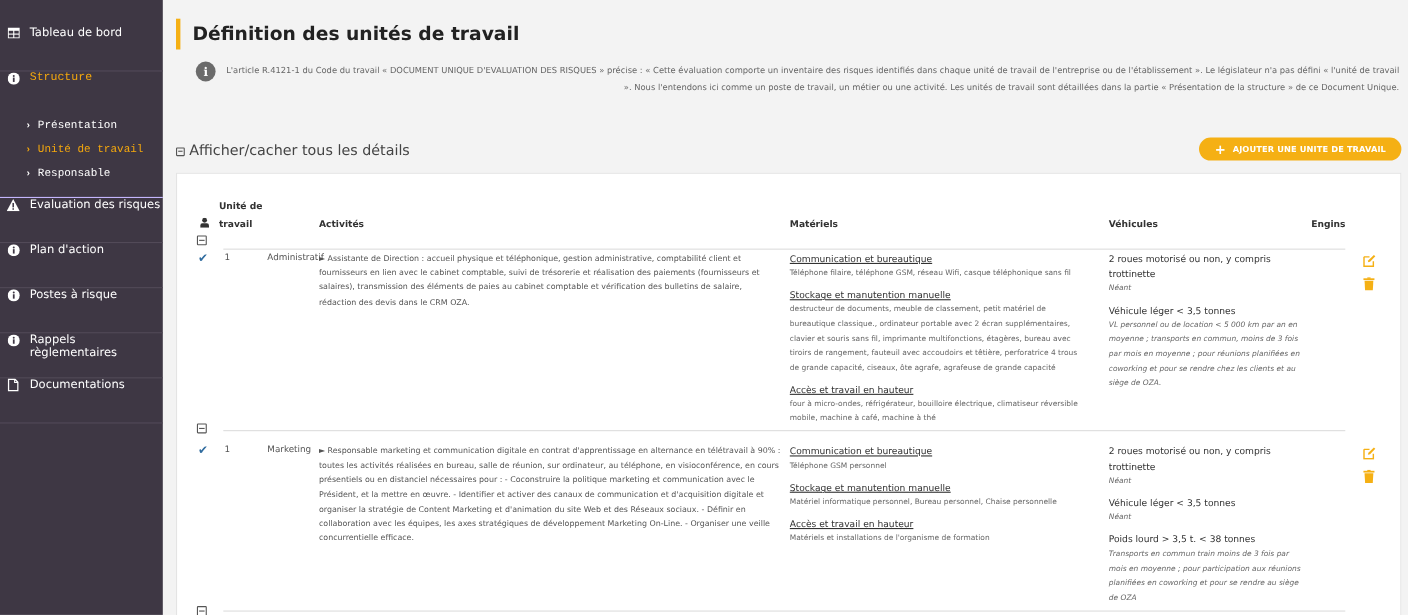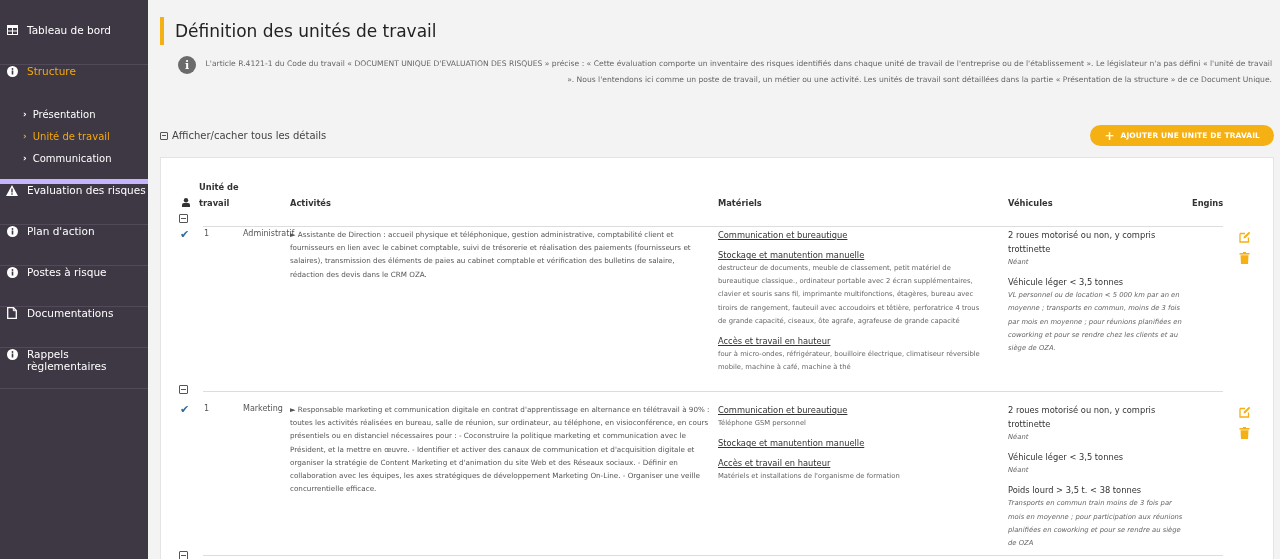--- a/index.html
+++ b/index.html
@@ -4,35 +4,35 @@
 <style>
   * { box-sizing: border-box; margin: 0; padding: 0; }
   html, body { width: 1280px; height: 559px; overflow: hidden; }
   body { font-family: "DejaVu Sans", "Liberation Sans", sans-serif; background: #f3f3f3; color: #333; position: relative; }
 
   
   .sidebar { position: absolute; left: 0; top: 0; width: 148px; height: 559px; background: #3e3744; }
   .nav-item { display: flex; align-items: flex-start; height: 41px; padding-left: 6px; border-bottom: 1px solid #524a58; color: #fff; font-size: 10.5px; cursor: pointer; }
   .nav-item .ic { width: 12px; height: 12px; margin-right: 9px; display: inline-flex; align-items: center; justify-content: center; flex-shrink: 0; }
   .nav-item.active { color: #f5a80d; border-bottom: none; height: 38px; }
-  .nav-group { border-bottom: 5px solid #c4b5fd; padding-bottom: 10px; }
+  .nav-group { border-bottom: 1px solid #c4b5fd; padding-bottom: 10px; font-family: Liberation Mono, monospace; }
   .sub-item { display: flex; align-items: center; height: 22px; padding-left: 23px; color: #fff; font-size: 10px; cursor: pointer; }
   .sub-item.active { color: #f5a80d; }
   .sub-item .chev { font-size: 9px; margin-right: 6px; font-weight: bold; }
 
   
   .main { position: absolute; left: 148px; top: 0; right: 0; height: 559px; }
   .title-bar { position: absolute; left: 12px; top: 17px; display: flex; align-items: center; }
   .title-accent { width: 4px; height: 28px; background: #f5b014; margin-right: 11px; }
-  .page-title { font-size: 17px; color: #222; font-weight: 400; }
+  .page-title { font-size: 17px; color: #222; font-weight: 700; }
   .intro { position: absolute; left: 30px; top: 56px; right: 8px; display: flex; }
   .intro .info-ic { width: 18px; height: 18px; border-radius: 50%; background: #6b6b6b; color: #fff; font-size: 11px; font-weight: bold; display: flex; align-items: center; justify-content: center; margin-right: 9px; flex-shrink: 0; font-family: "DejaVu Serif", serif; }
   .intro p { font-size: 7.6px; line-height: 16px; color: #666; text-align: right; }
 
-  .toggle-all { position: absolute; left: 12px; top: 130px; display: flex; align-items: center; font-size: 10px; color: #444; cursor: pointer; }
+  .toggle-all { position: absolute; left: 12px; top: 130px; display: flex; align-items: center; font-size: 13px; color: #444; cursor: pointer; }
   .sq-minus { width: 8px; height: 8px; border: 1px solid #555; border-radius: 1px; position: relative; margin-right: 4px; display: inline-block; }
   .sq-minus::after { content: ""; position: absolute; left: 1px; right: 1px; top: 2.5px; height: 1px; background: #555; }
   .add-btn { position: absolute; right: 6px; top: 125px; height: 21px; padding: 0 14px; background: #f5b014; border-radius: 11px; color: #fff; font-size: 7.5px; display: flex; align-items: center; font-weight: bold; letter-spacing: 0.1px; cursor: pointer; }
   .add-btn .plus { font-size: 12px; margin-right: 6px; font-weight: bold; }
 
   .card { position: absolute; left: 12px; top: 157px; right: 6px; bottom: -5px; background: #fff; border: 1px solid #e4e4e4; }
 
   .thead { position: absolute; left: 0; top: 16px; right: 0; height: 48px; }
   .th { position: absolute; font-size: 8.3px; font-weight: bold; color: #333; line-height: 16px; }
   .th-line { position: absolute; left: 42px; right: 50px; top: 52px; height: 1px; background: #ddd; }
@@ -81,21 +81,21 @@
     <div class="sub-item">
       <span class="chev">›</span>
       <span>Présentation</span>
     </div>
     <div class="sub-item active">
       <span class="chev">›</span>
       <span>Unité de travail</span>
     </div>
     <div class="sub-item">
       <span class="chev">›</span>
-      <span>Communication</span>
+      <span>Responsable</span>
     </div>
   </div>
   <div class="nav-item">
     <span class="ic">
       <svg width="12" height="11" viewBox="0 0 12 11">
           <path d="M6 0 L12 11 L0 11 Z" fill="#fff"></path>
           <rect x="5.3" y="3.5" width="1.4" height="4" fill="#3e3744"></rect>
           <rect x="5.3" y="8.3" width="1.4" height="1.4" fill="#3e3744"></rect>
         </svg>
     </span>
@@ -116,36 +116,36 @@
       <svg width="11" height="11" viewBox="0 0 11 11">
           <circle cx="5.5" cy="5.5" r="5.5" fill="#fff"></circle>
           <rect x="4.7" y="4.5" width="1.6" height="4" fill="#3e3744"></rect>
           <circle cx="5.5" cy="3" r="0.9" fill="#3e3744"></circle>
         </svg>
     </span>
     <span>Postes à risque</span>
   </div>
   <div class="nav-item">
     <span class="ic">
-      <svg width="10" height="12" viewBox="0 0 10 12">
-          <path d="M0.7 0.7 H6.5 L9.3 3.5 V11.3 H0.7 Z" fill="none" stroke="#fff" stroke-width="1.3"></path>
-          <path d="M6.3 0.7 V3.7 H9.3" fill="none" stroke="#fff" stroke-width="1"></path>
-        </svg>
-    </span>
-    <span>Documentations</span>
-  </div>
-  <div class="nav-item">
-    <span class="ic">
       <svg width="11" height="11" viewBox="0 0 11 11">
           <circle cx="5.5" cy="5.5" r="5.5" fill="#fff"></circle>
           <rect x="4.7" y="4.5" width="1.6" height="4" fill="#3e3744"></rect>
           <circle cx="5.5" cy="3" r="0.9" fill="#3e3744"></circle>
         </svg>
     </span>
     <span>Rappels règlementaires</span>
+  </div>
+  <div class="nav-item">
+    <span class="ic">
+      <svg width="10" height="12" viewBox="0 0 10 12">
+          <path d="M0.7 0.7 H6.5 L9.3 3.5 V11.3 H0.7 Z" fill="none" stroke="#fff" stroke-width="1.3"></path>
+          <path d="M6.3 0.7 V3.7 H9.3" fill="none" stroke="#fff" stroke-width="1"></path>
+        </svg>
+    </span>
+    <span>Documentations</span>
   </div>
 </nav>
 
 <main class="main">
   <div class="title-bar">
     <div class="title-accent"></div>
     <h1 class="page-title">Définition des unités de travail</h1>
   </div>
 
   <div class="intro">
@@ -180,20 +180,21 @@
       <div class="th-line"></div>
     </div>
 
     <div class="row" style="top:70px; height:160px;">
       <span class="check" style="top:0px;">✔</span>
       <span class="num" style="top:1px;">1</span>
       <span class="unit" style="top:1px;">Administratif</span>
       <div class="cell" style="left:129px; top:0; width:420px;">► Assistante de Direction : accueil physique et téléphonique, gestion administrative, comptabilité client et fournisseurs en lien avec le cabinet comptable, suivi de trésorerie et réalisation des paiements (fournisseurs et salaires), transmission des éléments de paies au cabinet comptable et vérification des bulletins de salaire, rédaction des devis dans le CRM OZA.</div>
       <div class="cell" style="left:557px; top:0; width:270px;">
         <div class="mat-title">Communication et bureautique</div>
+        <div class="mat-desc">Téléphone filaire, téléphone GSM, réseau Wifi, casque téléphonique sans fil</div>
         <div class="mat-title">Stockage et manutention manuelle</div>
         <div class="mat-desc">destructeur de documents, meuble de classement, petit matériel de bureautique classique., ordinateur portable avec 2 écran supplémentaires, clavier et souris sans fil, imprimante multifonctions, étagères, bureau avec tiroirs de rangement, fauteuil avec accoudoirs et têtière, perforatrice 4 trous de grande capacité, ciseaux, ôte agrafe, agrafeuse de grande capacité</div>
         <div class="mat-title">Accès et travail en hauteur</div>
         <div class="mat-desc">four à micro-ondes, réfrigérateur, bouilloire électrique, climatiseur réversible mobile, machine à café, machine à thé</div>
       </div>
       <div class="cell" style="left:847px; top:0; width:178px;">
         <div class="veh-title">2 roues motorisé ou non, y compris trottinette</div>
         <div class="veh-desc">Néant</div>
         <div class="veh-title">Véhicule léger &lt; 3,5 tonnes</div>
         <div class="veh-desc">VL personnel ou de location &lt; 5 000 km par an en moyenne ; transports en commun, moins de 3 fois par mois en moyenne ; pour réunions planifiées en coworking et pour se rendre chez les clients et au siège de OZA.</div>
@@ -218,20 +219,21 @@
 
     <div class="row" style="top:245px; height:150px;">
       <span class="check" style="top:0px;">✔</span>
       <span class="num" style="top:1px;">1</span>
       <span class="unit" style="top:1px;">Marketing</span>
       <div class="cell" style="left:129px; top:0; width:420px;">► Responsable marketing et communication digitale en contrat d'apprentissage en alternance en télétravail à 90% : toutes les activités réalisées en bureau, salle de réunion, sur ordinateur, au téléphone, en visioconférence, en cours présentiels ou en distanciel nécessaires pour : - Coconstruire la politique marketing et communication avec le Président, et la mettre en œuvre. - Identifier et activer des canaux de communication et d'acquisition digitale et organiser la stratégie de Content Marketing et d'animation du site Web et des Réseaux sociaux. - Définir en collaboration avec les équipes, les axes stratégiques de développement Marketing On-Line. - Organiser une veille concurrentielle efficace.</div>
       <div class="cell" style="left:557px; top:0; width:270px;">
         <div class="mat-title">Communication et bureautique</div>
         <div class="mat-desc">Téléphone GSM personnel</div>
         <div class="mat-title">Stockage et manutention manuelle</div>
+        <div class="mat-desc">Matériel informatique personnel, Bureau personnel, Chaise personnelle</div>
         <div class="mat-title">Accès et travail en hauteur</div>
         <div class="mat-desc">Matériels et installations de l'organisme de formation</div>
       </div>
       <div class="cell" style="left:847px; top:0; width:178px;">
         <div class="veh-title">2 roues motorisé ou non, y compris trottinette</div>
         <div class="veh-desc">Néant</div>
         <div class="veh-title">Véhicule léger &lt; 3,5 tonnes</div>
         <div class="veh-desc">Néant</div>
         <div class="veh-title">Poids lourd &gt; 3,5 t. &lt; 38 tonnes</div>
         <div class="veh-desc">Transports en commun train moins de 3 fois par mois en moyenne ; pour participation aux réunions planifiées en coworking et pour se rendre au siège de OZA</div>

